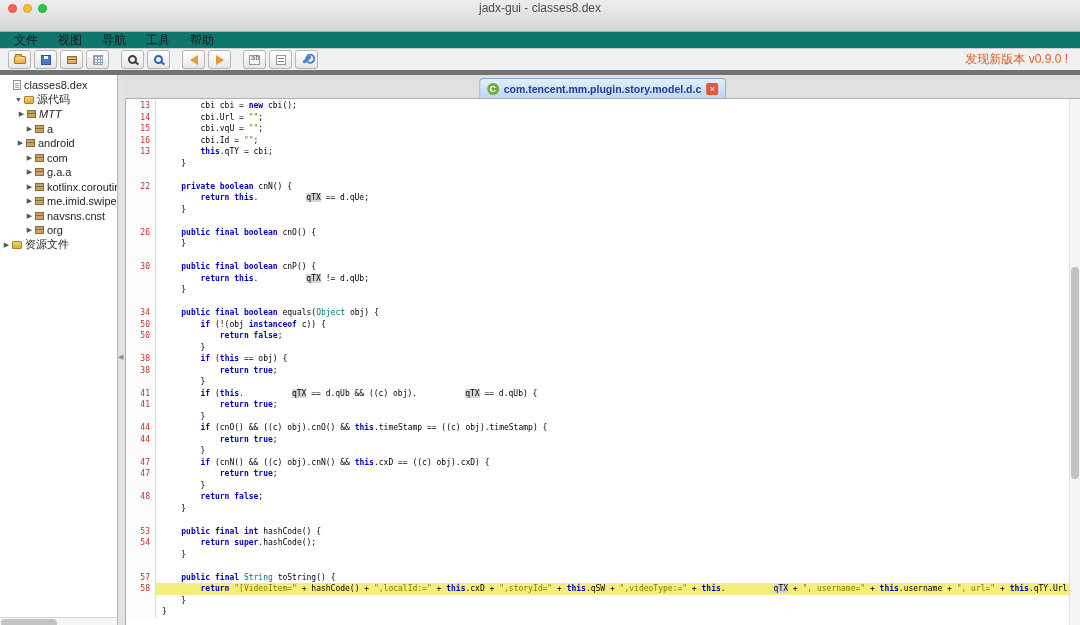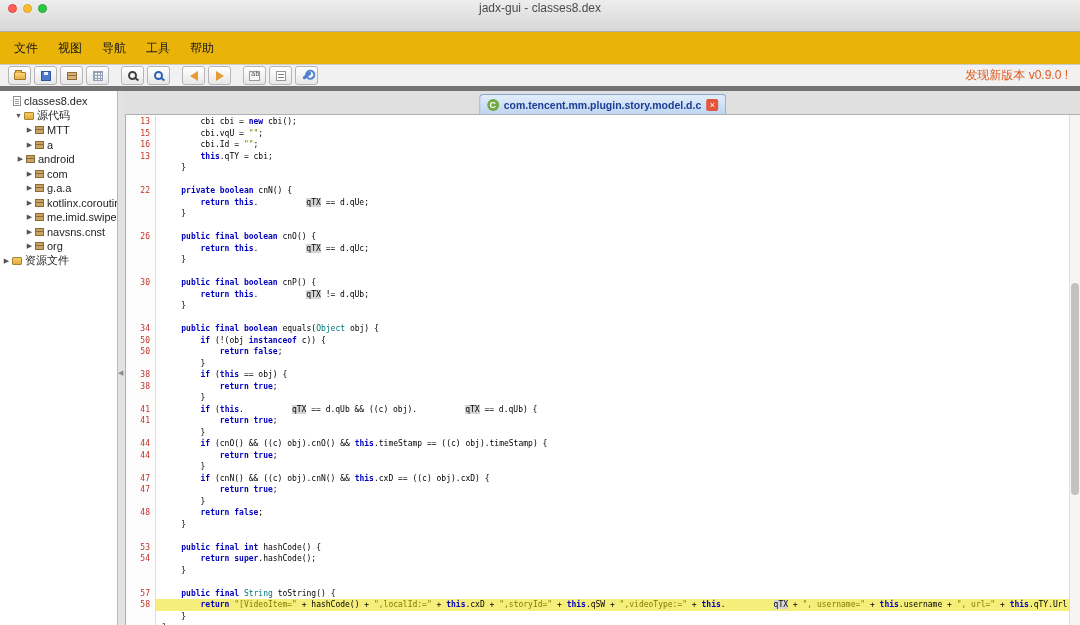--- a/index.html
+++ b/index.html
@@ -8,21 +8,21 @@
 
   
   .titlebar { height:32px; background:linear-gradient(#eeeeee,#d6d6d6); border-bottom:1px solid #aeaeae; position:relative; }
   .traffic { position:absolute; left:8px; top:4px; display:flex; gap:6px; }
   .tl { width:9px; height:9px; border-radius:50%; display:inline-block; }
   .tl.red { background:#ff5f57; border:1px solid #d94c44; }
   .tl.yellow { background:#febc2e; border:1px solid #d8a127; }
   .tl.green { background:#28c840; border:1px solid #23a834; }
   .win-title { text-align:center; font-size:12px; line-height:17px; color:#4a4a4a; }
 
-  .menubar { height:33px; background:#eab308; border-bottom:1px solid #cccccc; display:flex; align-items:center; padding-left:4px; }
+  .menubar { height:17px; background:#0f766e; border-bottom:1px solid #cccccc; display:flex; align-items:center; padding-left:4px; }
   .menu-item { font-size:12px; color:#1a1a1a; padding:0 10px; line-height:16px; }
 
   .toolbar { height:26px; background:#f1f1f1; border-bottom:5px solid #737373; display:flex; align-items:center; padding:0 8px; }
   .tb-buttons { display:flex; align-items:center; }
   .tb-group { display:flex; gap:3px; margin-right:12px; }
   .tb-btn { width:23px; height:19px; border:1px solid #b5b5b5; border-radius:3px; background:linear-gradient(#ffffff,#e7e7e7); display:flex; align-items:center; justify-content:center; cursor:default; }
   .update-notice { margin-left:auto; font-size:12px; color:#e05a1e; padding-right:4px; }
 
   
   .tbicon { display:inline-block; position:relative; }
@@ -165,21 +165,21 @@
           <div class="tree-row" style="padding-left: 3px;">
             <span class="tree-arrow"></span>
             <span class="ticon ticon-dex-file"></span>
             <span class="tree-label">classes8.dex</span>
           </div>
           <div class="tree-row" style="padding-left: 14px;">
             <span class="tree-arrow">▼</span>
             <span class="ticon ticon-source-folder"></span>
             <span class="tree-label">源代码</span>
           </div>
-          <div class="tree-row" style="padding-left: 25px;">
+          <div class="tree-row" style="padding-left: 17px; font-style: italic;">
             <span class="tree-arrow">▶</span>
             <span class="ticon ticon-package"></span>
             <span class="tree-label">MTT</span>
           </div>
           <div class="tree-row" style="padding-left: 25px;">
             <span class="tree-arrow">▶</span>
             <span class="ticon ticon-package"></span>
             <span class="tree-label">a</span>
           </div>
           <div class="tree-row" style="padding-left: 16px;">
@@ -236,31 +236,31 @@
       <div class="tabbar">
         <div class="tab">
           <span class="class-icon">C</span>
           <span class="tab-label">com.tencent.mm.plugin.story.model.d.c</span>
           <span class="tab-close">×</span>
         </div>
       </div>
       <div class="code-panel">
         <div class="code-lines">
             <div class="code-row"><span class="ln">13</span><span class="code"><span class="tk-pl">        cbi cbi = </span><span class="tk-kw">new</span><span class="tk-pl"> cbi();</span></span></div>
+            <div class="code-row"><span class="ln">14</span><span class="code"><span class="tk-pl">        cbi.Url = </span><span class="tk-str">""</span><span class="tk-pl">;</span></span></div>
             <div class="code-row"><span class="ln">15</span><span class="code"><span class="tk-pl">        cbi.vqU = </span><span class="tk-str">""</span><span class="tk-pl">;</span></span></div>
             <div class="code-row"><span class="ln">16</span><span class="code"><span class="tk-pl">        cbi.Id = </span><span class="tk-str">""</span><span class="tk-pl">;</span></span></div>
             <div class="code-row"><span class="ln">13</span><span class="code"><span class="tk-pl">        </span><span class="tk-kw">this</span><span class="tk-pl">.qTY = cbi;</span></span></div>
             <div class="code-row"><span class="ln"></span><span class="code"><span class="tk-pl">    }</span></span></div>
             <div class="code-row"><span class="ln"></span><span class="code"></span></div>
             <div class="code-row"><span class="ln">22</span><span class="code"><span class="tk-pl">    </span><span class="tk-kw">private</span><span class="tk-pl"> </span><span class="tk-kw">boolean</span><span class="tk-pl"> cnN() {</span></span></div>
             <div class="code-row"><span class="ln"></span><span class="code"><span class="tk-pl">        </span><span class="tk-kw">return</span><span class="tk-pl"> </span><span class="tk-kw">this</span><span class="tk-pl">.</span><span class="tk-mk">qTX</span><span class="tk-pl"> == d.qUe;</span></span></div>
             <div class="code-row"><span class="ln"></span><span class="code"><span class="tk-pl">    }</span></span></div>
             <div class="code-row"><span class="ln"></span><span class="code"></span></div>
             <div class="code-row"><span class="ln">26</span><span class="code"><span class="tk-pl">    </span><span class="tk-kw">public</span><span class="tk-pl"> </span><span class="tk-kw">final</span><span class="tk-pl"> </span><span class="tk-kw">boolean</span><span class="tk-pl"> cnO() {</span></span></div>
-            <div class="code-row"><span class="ln"></span><span class="code"><span class="tk-pl">        </span><span class="tk-kw">return</span><span class="tk-pl"> </span><span class="tk-kw">this</span><span class="tk-pl">.</span><span class="tk-mk">qTX</span><span class="tk-pl"> == d.qUc;</span></span></div>
             <div class="code-row"><span class="ln"></span><span class="code"><span class="tk-pl">    }</span></span></div>
             <div class="code-row"><span class="ln"></span><span class="code"></span></div>
             <div class="code-row"><span class="ln">30</span><span class="code"><span class="tk-pl">    </span><span class="tk-kw">public</span><span class="tk-pl"> </span><span class="tk-kw">final</span><span class="tk-pl"> </span><span class="tk-kw">boolean</span><span class="tk-pl"> cnP() {</span></span></div>
             <div class="code-row"><span class="ln"></span><span class="code"><span class="tk-pl">        </span><span class="tk-kw">return</span><span class="tk-pl"> </span><span class="tk-kw">this</span><span class="tk-pl">.</span><span class="tk-mk">qTX</span><span class="tk-pl"> != d.qUb;</span></span></div>
             <div class="code-row"><span class="ln"></span><span class="code"><span class="tk-pl">    }</span></span></div>
             <div class="code-row"><span class="ln"></span><span class="code"></span></div>
             <div class="code-row"><span class="ln">34</span><span class="code"><span class="tk-pl">    </span><span class="tk-kw">public</span><span class="tk-pl"> </span><span class="tk-kw">final</span><span class="tk-pl"> </span><span class="tk-kw">boolean</span><span class="tk-pl"> equals(</span><span class="tk-cls">Object</span><span class="tk-pl"> obj) {</span></span></div>
             <div class="code-row"><span class="ln">50</span><span class="code"><span class="tk-pl">        </span><span class="tk-kw">if</span><span class="tk-pl"> (!(obj </span><span class="tk-kw">instanceof</span><span class="tk-pl"> c)) {</span></span></div>
             <div class="code-row"><span class="ln">50</span><span class="code"><span class="tk-pl">            </span><span class="tk-kw">return</span><span class="tk-pl"> </span><span class="tk-kw">false</span><span class="tk-pl">;</span></span></div>
             <div class="code-row"><span class="ln"></span><span class="code"><span class="tk-pl">        }</span></span></div>

